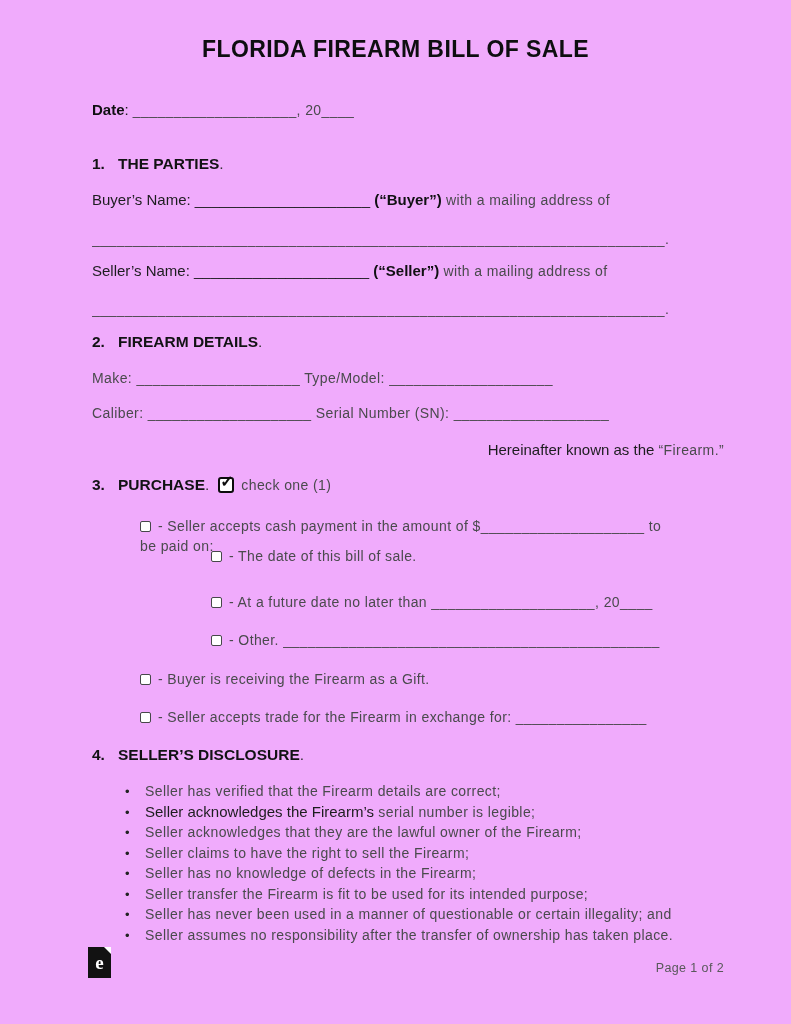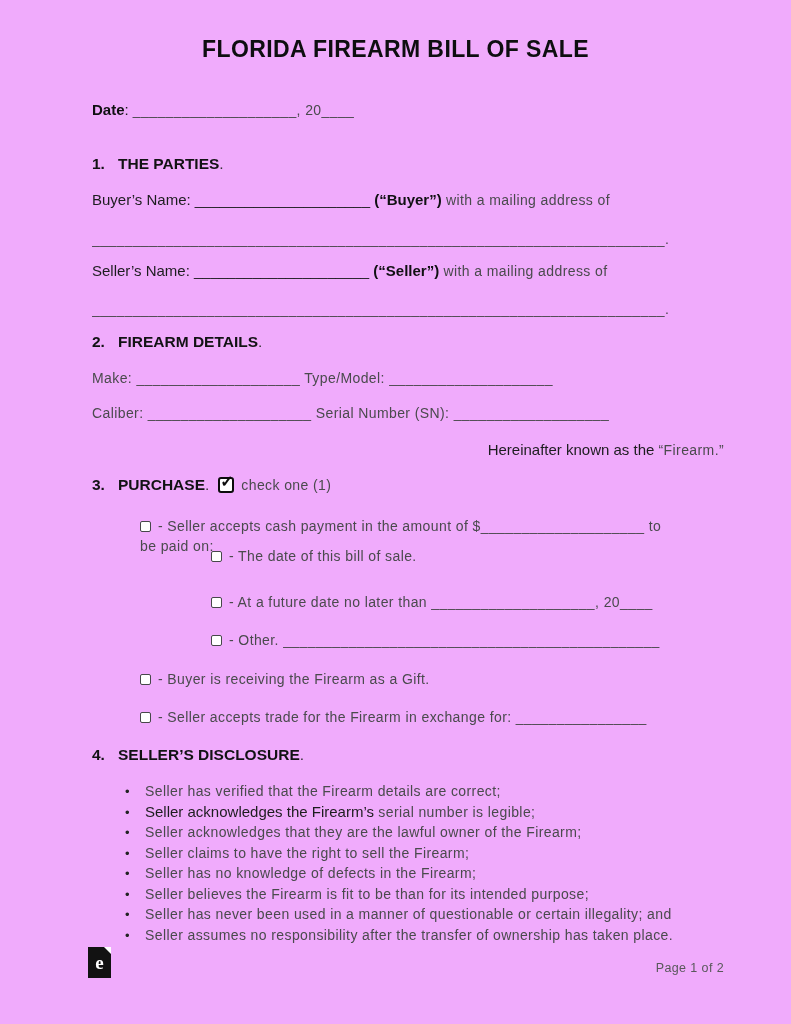--- a/index.html
+++ b/index.html
@@ -133,21 +133,21 @@
   <div class="abs h" style="top:746px;">
     <span class="num">4.</span><span>SELLER’S DISCLOSURE</span><span class="dot">.</span>
   </div>
 
   <div class="bullets">
     <div class="bullet-row"><span class="bdot">•</span><span class="dk"></span><span class="lt">Seller has verified that the Firearm details are correct;</span></div>
     <div class="bullet-row"><span class="bdot">•</span><span class="dk">Seller acknowledges the Firearm’s</span><span class="lt"> serial number is legible;</span></div>
     <div class="bullet-row"><span class="bdot">•</span><span class="dk"></span><span class="lt">Seller acknowledges that they are the lawful owner of the Firearm;</span></div>
     <div class="bullet-row"><span class="bdot">•</span><span class="dk"></span><span class="lt">Seller claims to have the right to sell the Firearm;</span></div>
     <div class="bullet-row"><span class="bdot">•</span><span class="dk"></span><span class="lt">Seller has no knowledge of defects in the Firearm;</span></div>
-    <div class="bullet-row"><span class="bdot">•</span><span class="dk"></span><span class="lt">Seller believes the Firearm is fit to be than for its intended purpose;</span></div>
+    <div class="bullet-row"><span class="bdot">•</span><span class="dk"></span><span class="lt">Seller transfer the Firearm is fit to be used for its intended purpose;</span></div>
     <div class="bullet-row"><span class="bdot">•</span><span class="dk"></span><span class="lt">Seller has never been used in a manner of questionable or certain illegality; and</span></div>
     <div class="bullet-row"><span class="bdot">•</span><span class="dk"></span><span class="lt">Seller assumes no responsibility after the transfer of ownership has taken place.</span></div>
   </div>
 
   <div class="logo">
     <span class="letter">e</span>
   </div>
   <div class="pagenum">Page 1 of 2</div>
 
 </div>

